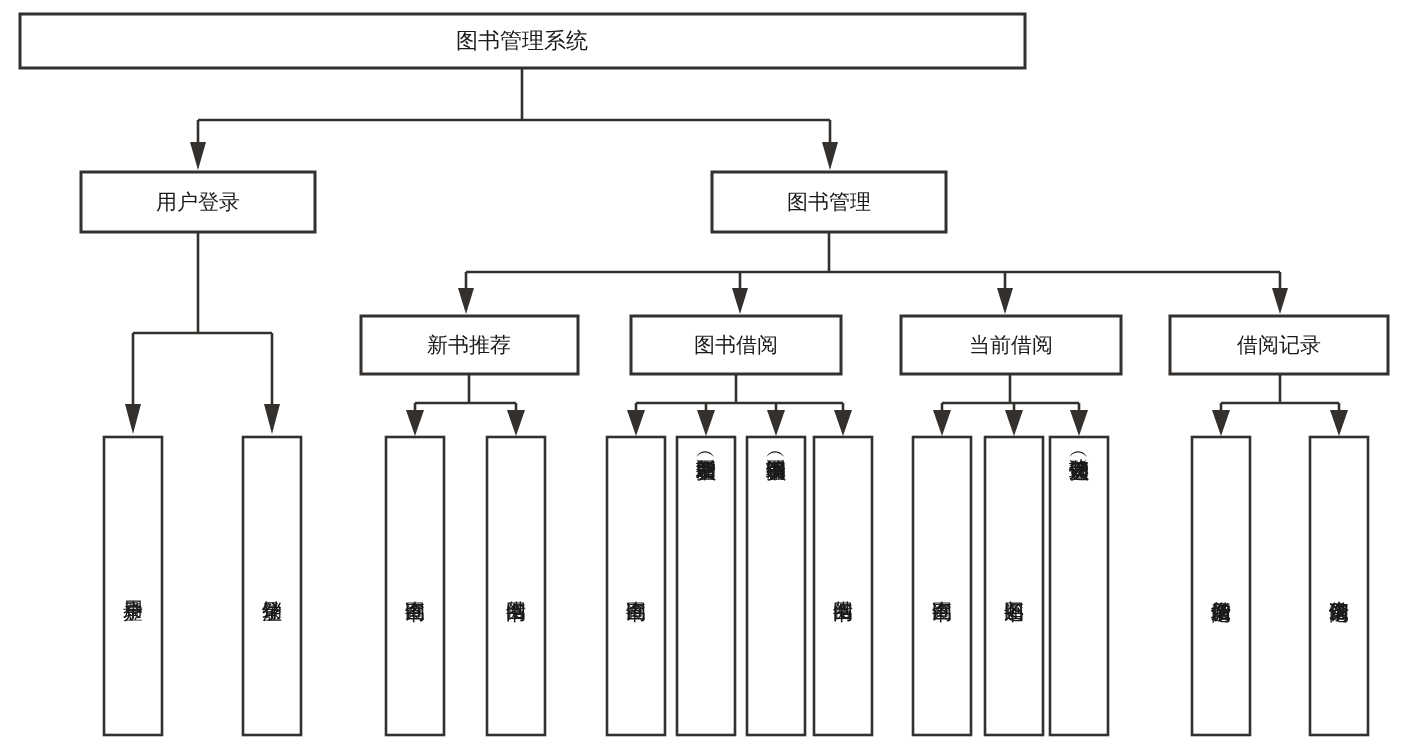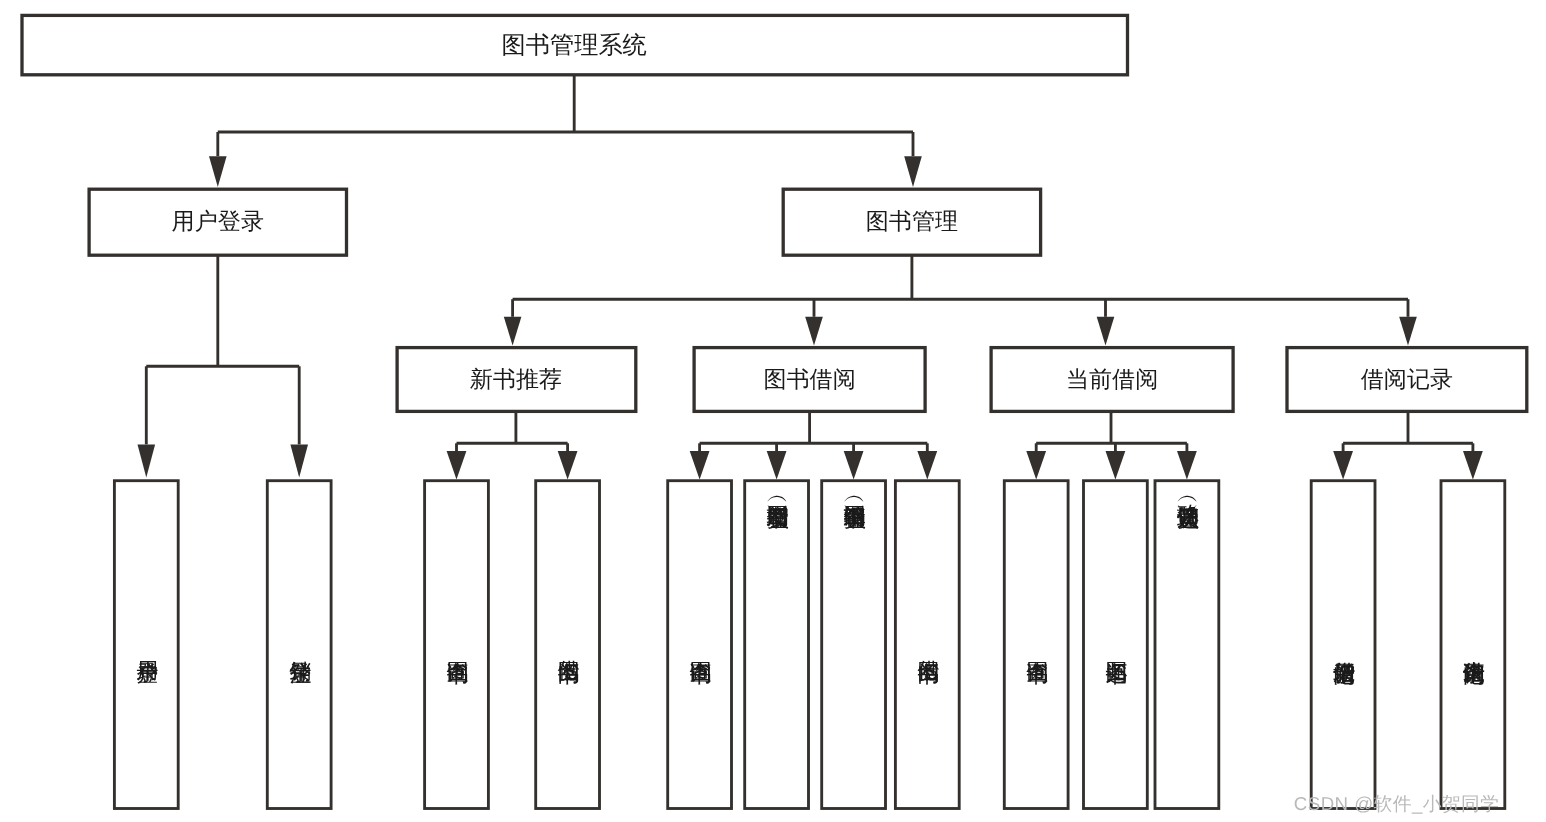--- a/index.html
+++ b/index.html
@@ -317,14 +317,13 @@
         <foreignObject x="1310" y="437" width="58" height="298">
           <div xmlns="http://www.w3.org/1999/xhtml" class="leaf-label-wrap centered">
             <div class="leaf-label">查询借阅记录</div>
           </div>
         </foreignObject>
       </g>
 
     </g>
   </svg>
 
-  <div class="watermark">CSDN @软件_小贺同学</div>
 </div>
 
 </body></html>

